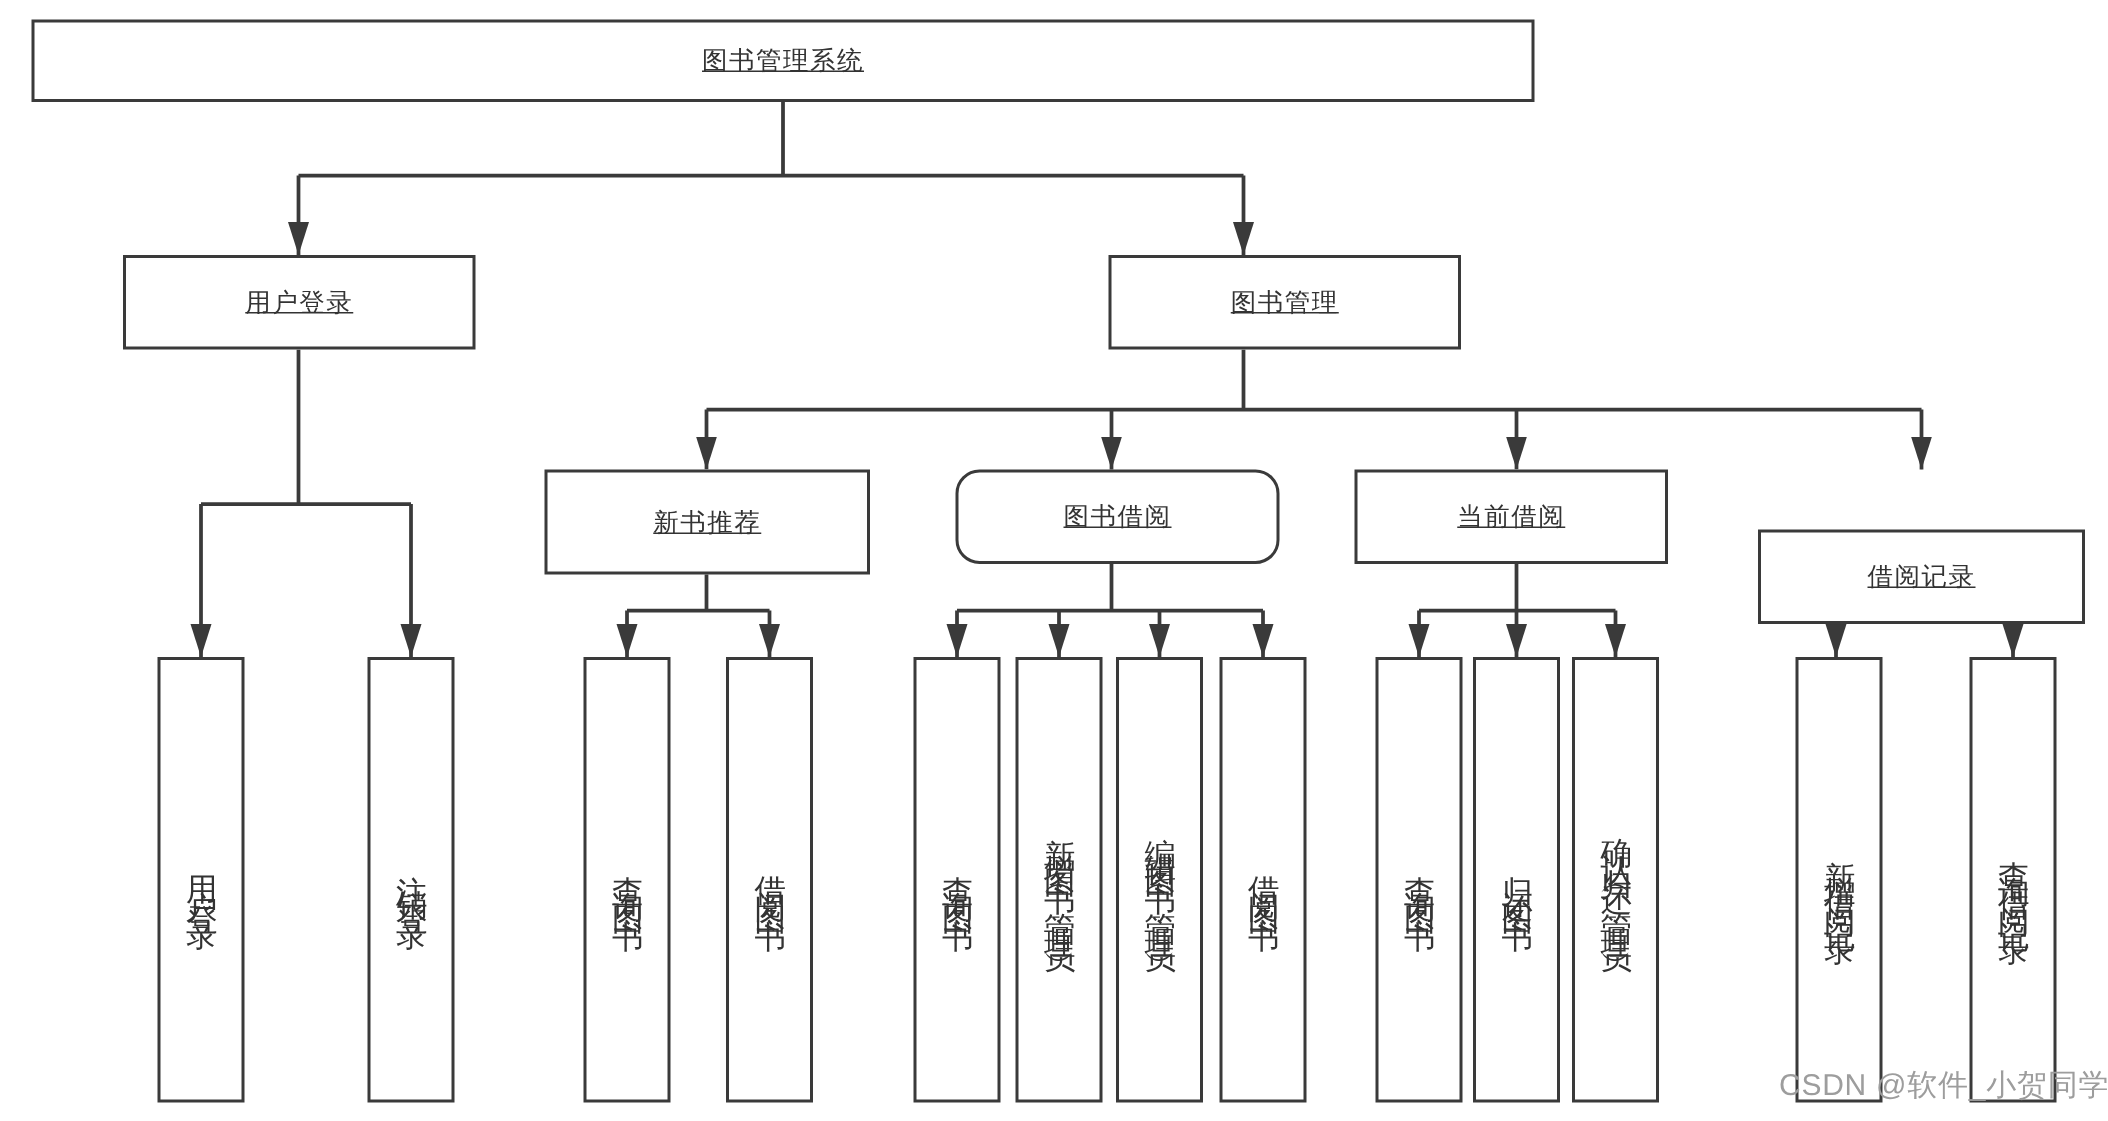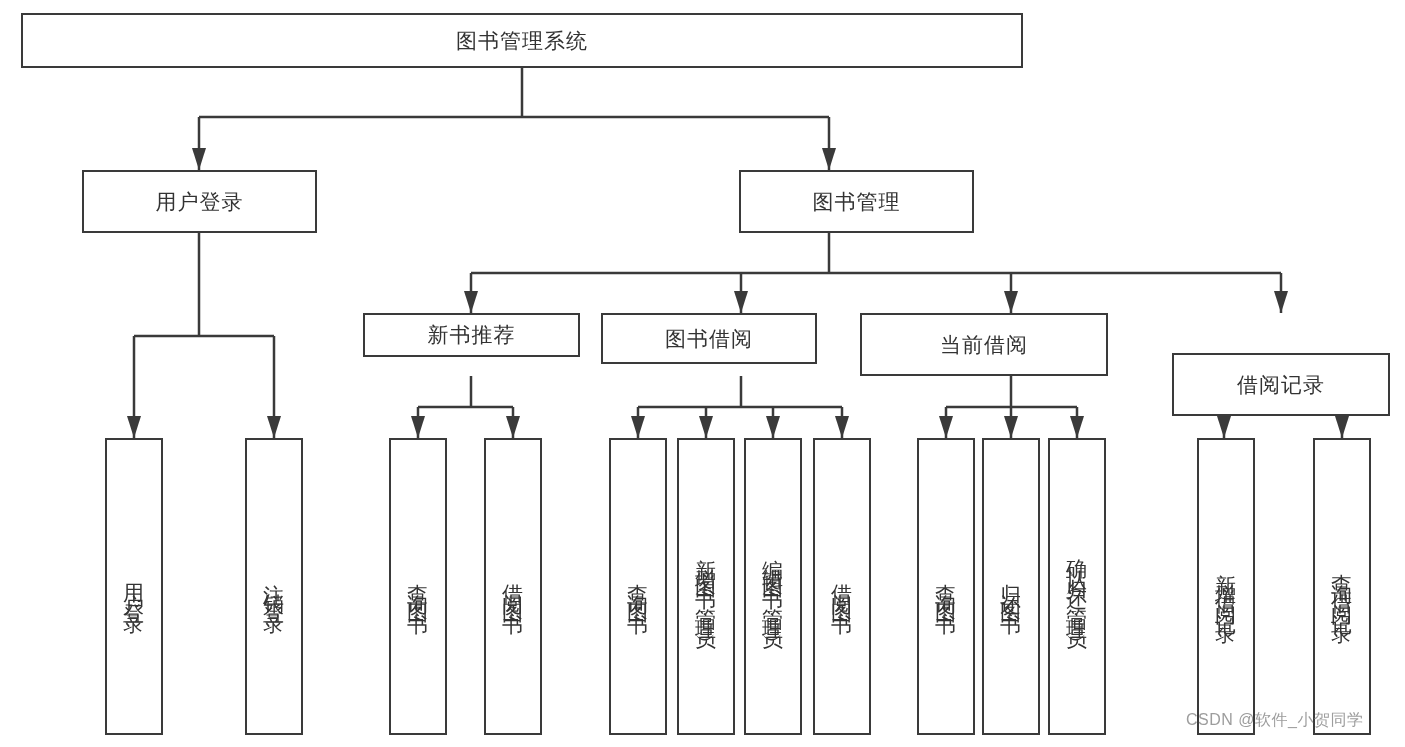--- a/index.html
+++ b/index.html
@@ -24,23 +24,24 @@
     left: 0; top: 0;
     width: 1405px; height: 747px;
   }
   .box {
     position: absolute;
     background: var(--bg);
     border: 2.5px solid var(--line);
     display: flex;
     align-items: center;
     justify-content: center;
-    font-size: 21px;
+    font-size: 17px;
     letter-spacing: 1px;
     white-space: nowrap;
+    text-decoration: underline;
   }
   .leaf {
     position: absolute;
     top: 438px;
     width: 58px;
     height: 297px;
     background: var(--bg);
     border: 2.5px solid var(--line);
     display: flex;
     align-items: center;
@@ -50,21 +51,21 @@
   .leaf span {
     writing-mode: vertical-rl;
     text-orientation: mixed;
     letter-spacing: 10px;
     line-height: 1;
   }
   .watermark {
     position: absolute;
     left: 1186px;
     top: 710px;
-    font-size: 16px;
+    font-size: 20px;
     color: var(--wm);
     letter-spacing: 0.5px;
     white-space: nowrap;
   }
 </style>
 </head>
 <body>
 
 <div class="stage">
 
@@ -104,23 +105,23 @@
         <line x1="1342" y1="407" x2="1342" y2="438" marker-end="url(#arrow)"></line>
       </g>
     </g>
   </svg>
 
   <div class="box" style="left:21px; top:13px; width:1002px; height:55px;">图书管理系统</div>
 
   <div class="box" style="left:82px; top:170px; width:235px; height:63px;">用户登录</div>
   <div class="box" style="left:711px; top:170px; width:235px; height:63px;margin-left:28px;">图书管理</div>
 
-  <div class="box" style="left:363px; top:313px; width:217px; height:44px;">新书推荐</div>
-  <div class="box" style="left:601px; top:313px; width:216px; height:51px;">图书借阅</div>
-  <div class="box" style="left:860px; top:313px; width:248px; height:63px;">当前借阅</div>
+  <div class="box" style="left:363px; top:313px; width:217px; height:70px;">新书推荐</div>
+  <div class="box" style="left:637px; top:313px; width:216px; height:63px;border-radius:16px;">图书借阅</div>
+  <div class="box" style="left:903px; top:313px; width:209px; height:63px;">当前借阅</div>
   <div class="box" style="left:1172px; top:313px; width:218px; height:63px;margin-top:40px;">借阅记录</div>
 
   <div class="leaf" style="left:105px;">
     <span>用户登录</span>
   </div>
   <div class="leaf" style="left:245px;">
     <span>注销登录</span>
   </div>
 
   <div class="leaf" style="left:389px;">

